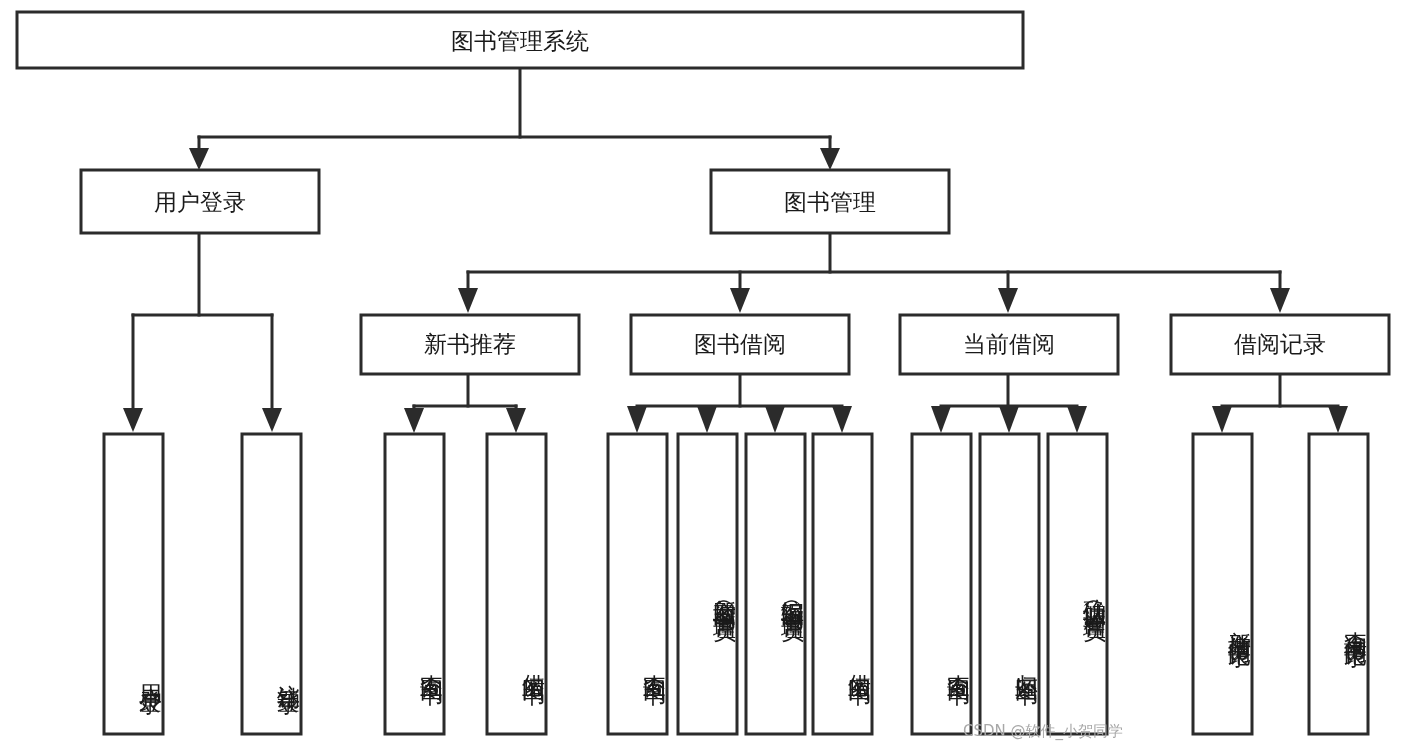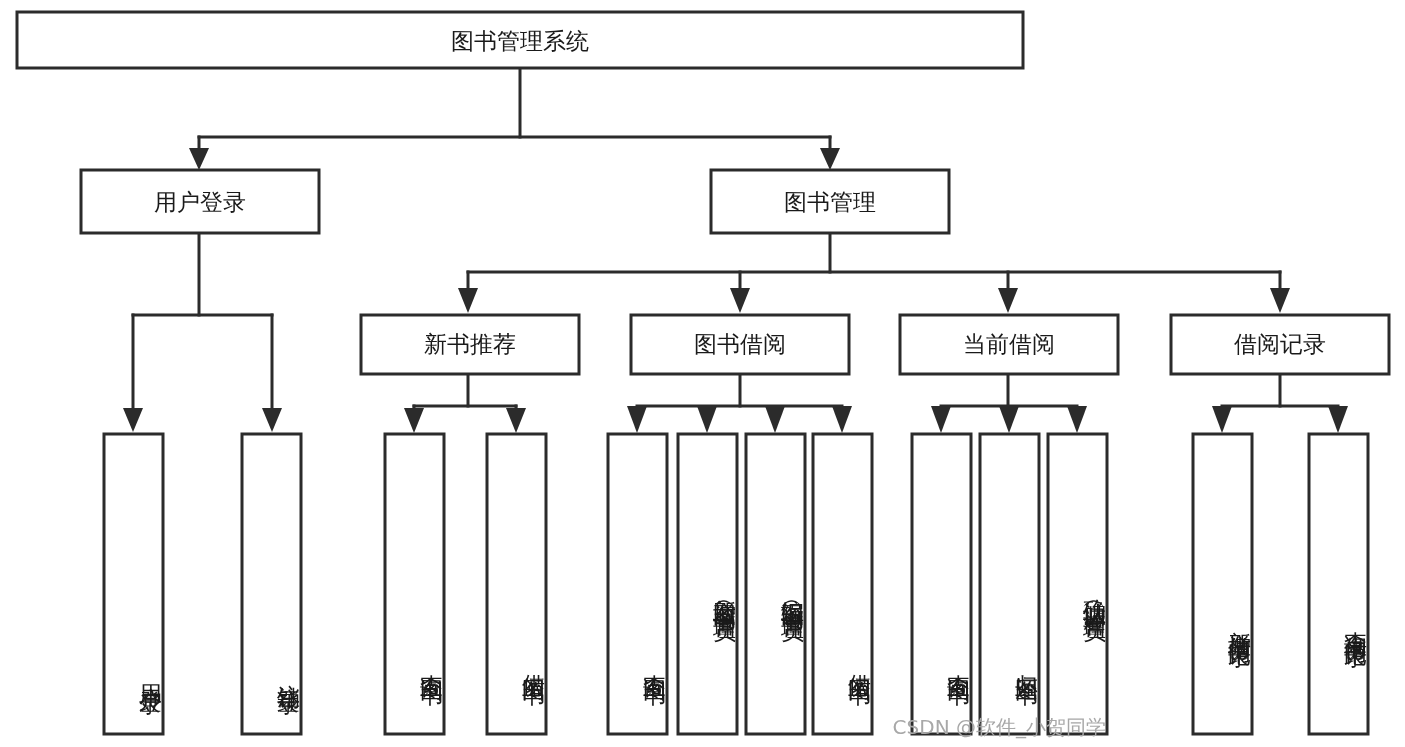--- a/index.html
+++ b/index.html
@@ -59,24 +59,24 @@
     letter-spacing: 3px;
     text-align: center;
     white-space: nowrap;
     pointer-events: none;
     display: flex;
     align-items: flex-start;
     justify-content: center;
   }
   .watermark {
     position: absolute;
-    right: 24px;
+    right: 7px;
     bottom: 6px;
     font-family: "DejaVu Sans", "Liberation Sans", sans-serif;
-    font-size: 20px;
+    font-size: 15px;
     color: #a8a8a8;
     white-space: nowrap;
   }
 </style>
 </head>
 <body>
 
 <div id="diagram-root">
 
   <svg id="tree-svg" viewBox="0 0 1405 747">

